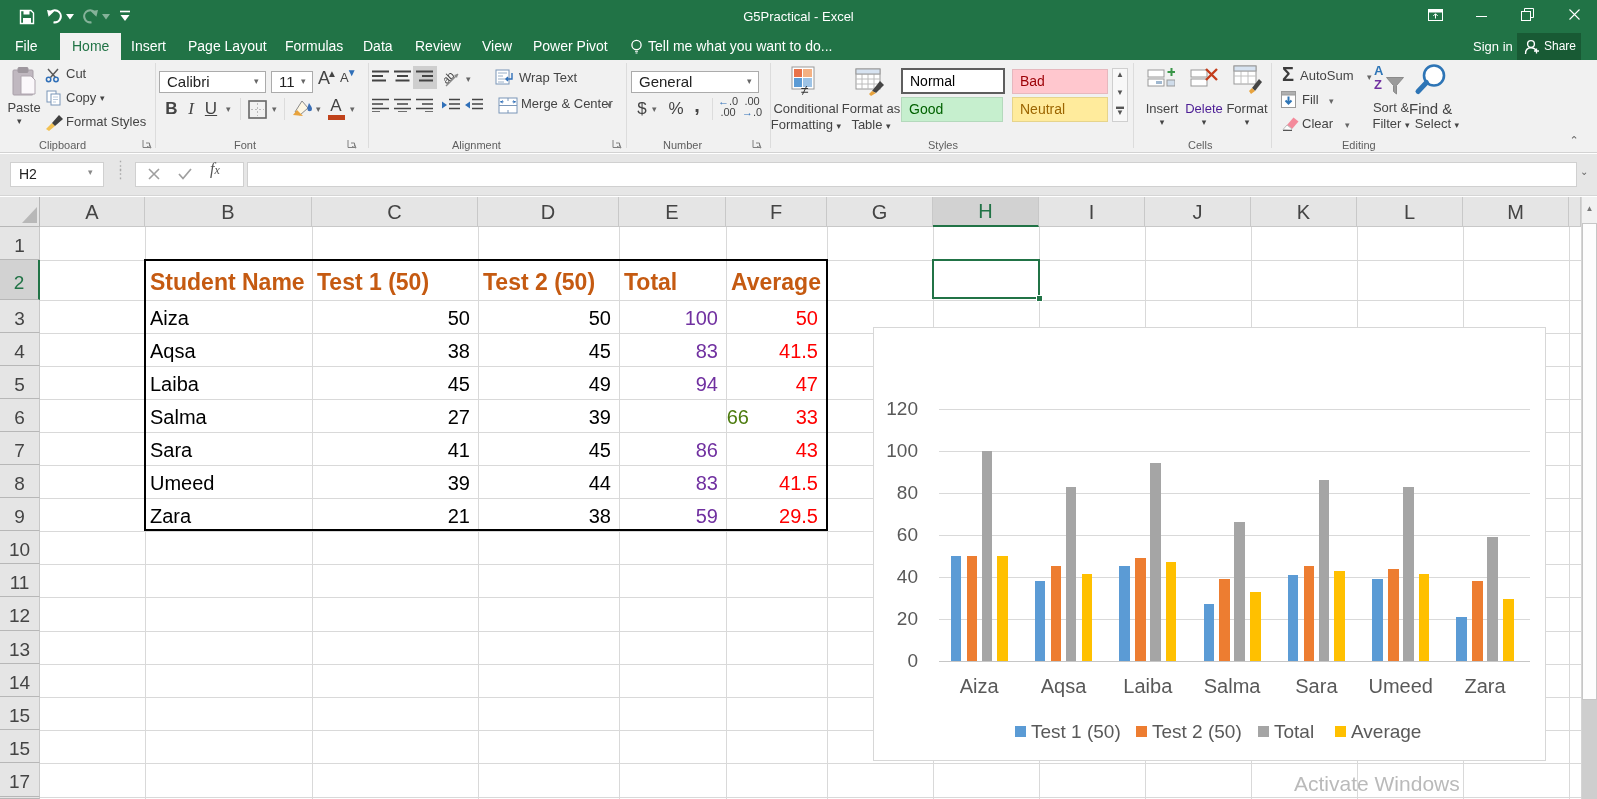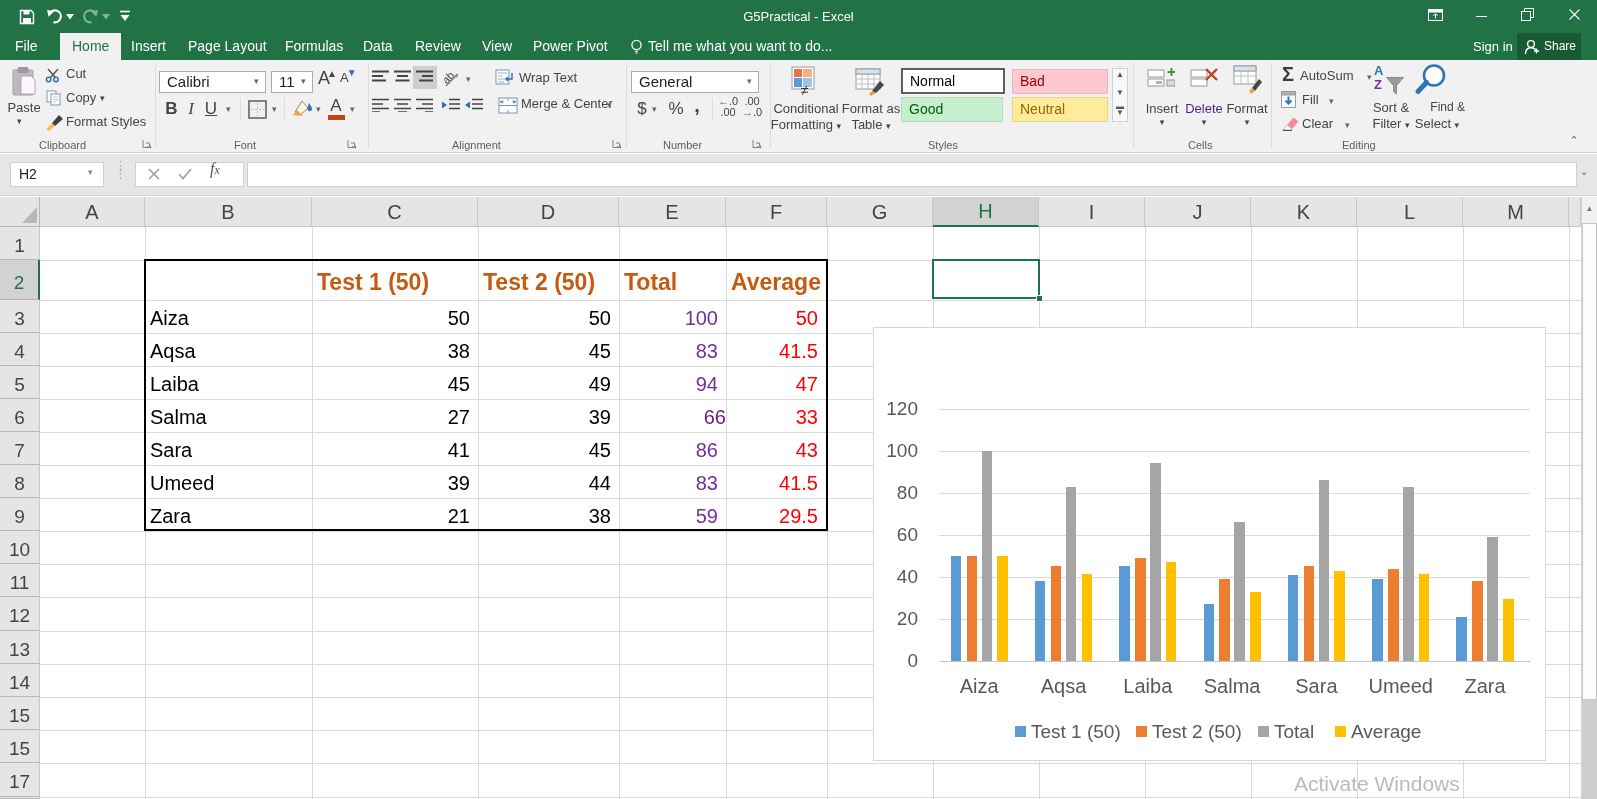--- a/index.html
+++ b/index.html
@@ -308,21 +308,21 @@
   <div class="abs" style="left:1374px;top:4px;font-size:13px;line-height:14px;font-weight:bold"><span style="color:#2e75b6">A</span><br><span style="color:#7030a0">Z</span></div>
   <svg class="abs" style="left:1386px;top:17px" width="18" height="19" viewBox="0 0 18 19">
       <path d="M0.5 0.5 L17.5 0.5 L10.5 8.5 L10.5 17 L7.5 14.5 L7.5 8.5z" fill="#9b9b9b" stroke="#8a8a8a"></path>
     </svg>
   <div class="abs" style="left:1363px;top:40px;width:56px;text-align:center;font-size:13px;color:#444;white-space:nowrap">Sort &amp;</div>
   <div class="abs" style="left:1363px;top:56px;width:56px;text-align:center;font-size:13px;color:#444;white-space:nowrap">Filter <span style="font-size:9px">▾</span></div>
   <svg class="abs" style="left:1414px;top:4px" width="33" height="32" viewBox="0 0 33 32">
       <circle cx="20" cy="11.5" r="10" fill="#fff" stroke="#2e75b6" stroke-width="2.6"></circle>
       <path d="M12.5 18.5 L4 27.5" stroke="#2e75b6" stroke-width="5" stroke-linecap="round"></path>
     </svg>
-  <div class="abs" style="left:1409px;top:40px;width:56px;text-align:right;font-size:12px;color:#444;white-space:nowrap">Find &amp;</div>
+  <div class="abs" style="left:1409px;top:40px;width:56px;text-align:left;font-size:15px;color:#444;white-space:nowrap">Find &amp;</div>
   <div class="abs" style="left:1409px;top:56px;width:56px;text-align:center;font-size:13px;color:#444;white-space:nowrap">Select <span style="font-size:9px">▾</span></div>
   <div class="glabel" style="left:1342px">Editing</div>
   <div class="abs" style="left:1565px;top:74px;width:18px;height:14px;font-size:11px;color:#666;text-align:center">⌃</div>
 </div>
 <div class="abs" id="fbar">
   <div class="abs" style="left:10px;top:8px;width:94px;height:25px;background:#fff;border:1px solid #d0d0d0;font-size:14px;color:#222;line-height:23px;padding-left:8px">H2</div>
   <div class="abs" style="left:88px;top:13px;font-size:9px;color:#888">▾</div>
   <div class="abs" style="left:114px;top:8px;font-size:13px;color:#aaa;line-height:8px">⋮<br>⋮</div>
   <div class="abs" style="left:135px;top:8px;width:109px;height:25px;background:#fff;border:1px solid #d0d0d0"></div>
   <svg class="abs" style="left:148px;top:14px" width="12" height="12" viewBox="0 0 12 12">
@@ -402,20 +402,21 @@
   <div class="gh" style="left:40px;top:367px;width:1541px"></div>
   <div class="gh" style="left:40px;top:400px;width:1541px"></div>
   <div class="gh" style="left:40px;top:434px;width:1541px"></div>
   <div class="gh" style="left:40px;top:467px;width:1541px"></div>
   <div class="gh" style="left:40px;top:500px;width:1541px"></div>
   <div class="gh" style="left:40px;top:533px;width:1541px"></div>
   <div class="gh" style="left:40px;top:566px;width:1541px"></div>
   <div class="gh" style="left:40px;top:600px;width:1541px"></div>
 
   <div class="abs" style="left:144px;top:62px;width:684px;height:272px;border:2px solid #000"></div>
+  <div class="cell" style="left:150px;top:63px;height:40px;line-height:45px;font-weight:bold;font-size:23px;color:#c55a11">Student Name</div>
   <div class="cell" style="left:317px;top:63px;height:40px;line-height:45px;font-weight:bold;font-size:23px;color:#c55a11">Test 1 (50)</div>
   <div class="cell" style="left:483px;top:63px;height:40px;line-height:45px;font-weight:bold;font-size:23px;color:#c55a11">Test 2 (50)</div>
   <div class="cell" style="left:624px;top:63px;height:40px;line-height:45px;font-weight:bold;font-size:23px;color:#c55a11">Total</div>
   <div class="cell" style="left:731px;top:63px;height:40px;line-height:45px;font-weight:bold;font-size:23px;color:#c55a11">Average</div>
   <div class="cell" style="left:150px;top:103px;height:33px;line-height:37px">Aiza</div>
   <div class="cell" style="left:150px;top:136px;height:33px;line-height:37px">Aqsa</div>
   <div class="cell" style="left:150px;top:169px;height:33px;line-height:37px">Laiba</div>
   <div class="cell" style="left:150px;top:202px;height:33px;line-height:37px">Salma</div>
   <div class="cell" style="left:150px;top:235px;height:33px;line-height:37px">Sara</div>
   <div class="cell" style="left:150px;top:268px;height:33px;line-height:37px">Umeed</div>
@@ -430,21 +431,21 @@
   <div class="cell num" style="left:478px;top:103px;width:133px;height:33px;line-height:37px">50</div>
   <div class="cell num" style="left:478px;top:136px;width:133px;height:33px;line-height:37px">45</div>
   <div class="cell num" style="left:478px;top:169px;width:133px;height:33px;line-height:37px">49</div>
   <div class="cell num" style="left:478px;top:202px;width:133px;height:33px;line-height:37px">39</div>
   <div class="cell num" style="left:478px;top:235px;width:133px;height:33px;line-height:37px">45</div>
   <div class="cell num" style="left:478px;top:268px;width:133px;height:33px;line-height:37px">44</div>
   <div class="cell num" style="left:478px;top:301px;width:133px;height:33px;line-height:37px">38</div>
   <div class="cell num" style="left:619px;top:103px;width:99px;height:33px;line-height:37px;color:#7030a0">100</div>
   <div class="cell num" style="left:619px;top:136px;width:99px;height:33px;line-height:37px;color:#7030a0">83</div>
   <div class="cell num" style="left:619px;top:169px;width:99px;height:33px;line-height:37px;color:#7030a0">94</div>
-  <div class="cell num" style="left:627px;top:202px;width:99px;height:33px;line-height:37px;color:#701a75">66</div>
+  <div class="cell num" style="left:650px;top:202px;width:99px;height:33px;line-height:37px;color:#4d7c0f">66</div>
   <div class="cell num" style="left:619px;top:235px;width:99px;height:33px;line-height:37px;color:#7030a0">86</div>
   <div class="cell num" style="left:619px;top:268px;width:99px;height:33px;line-height:37px;color:#7030a0">83</div>
   <div class="cell num" style="left:619px;top:301px;width:99px;height:39px;line-height:37px;color:#7030a0">59</div>
   <div class="cell num" style="left:726px;top:103px;width:92px;height:33px;line-height:37px;color:#ff0000">50</div>
   <div class="cell num" style="left:726px;top:136px;width:92px;height:33px;line-height:37px;color:#ff0000">41.5</div>
   <div class="cell num" style="left:726px;top:169px;width:92px;height:33px;line-height:37px;color:#ff0000">47</div>
   <div class="cell num" style="left:726px;top:202px;width:92px;height:33px;line-height:37px;color:#ff0000">33</div>
   <div class="cell num" style="left:726px;top:235px;width:92px;height:33px;line-height:37px;color:#ff0000">43</div>
   <div class="cell num" style="left:726px;top:268px;width:92px;height:33px;line-height:37px;color:#ff0000">41.5</div>
   <div class="cell num" style="left:726px;top:301px;width:92px;height:33px;line-height:37px;color:#ff0000">29.5</div>

